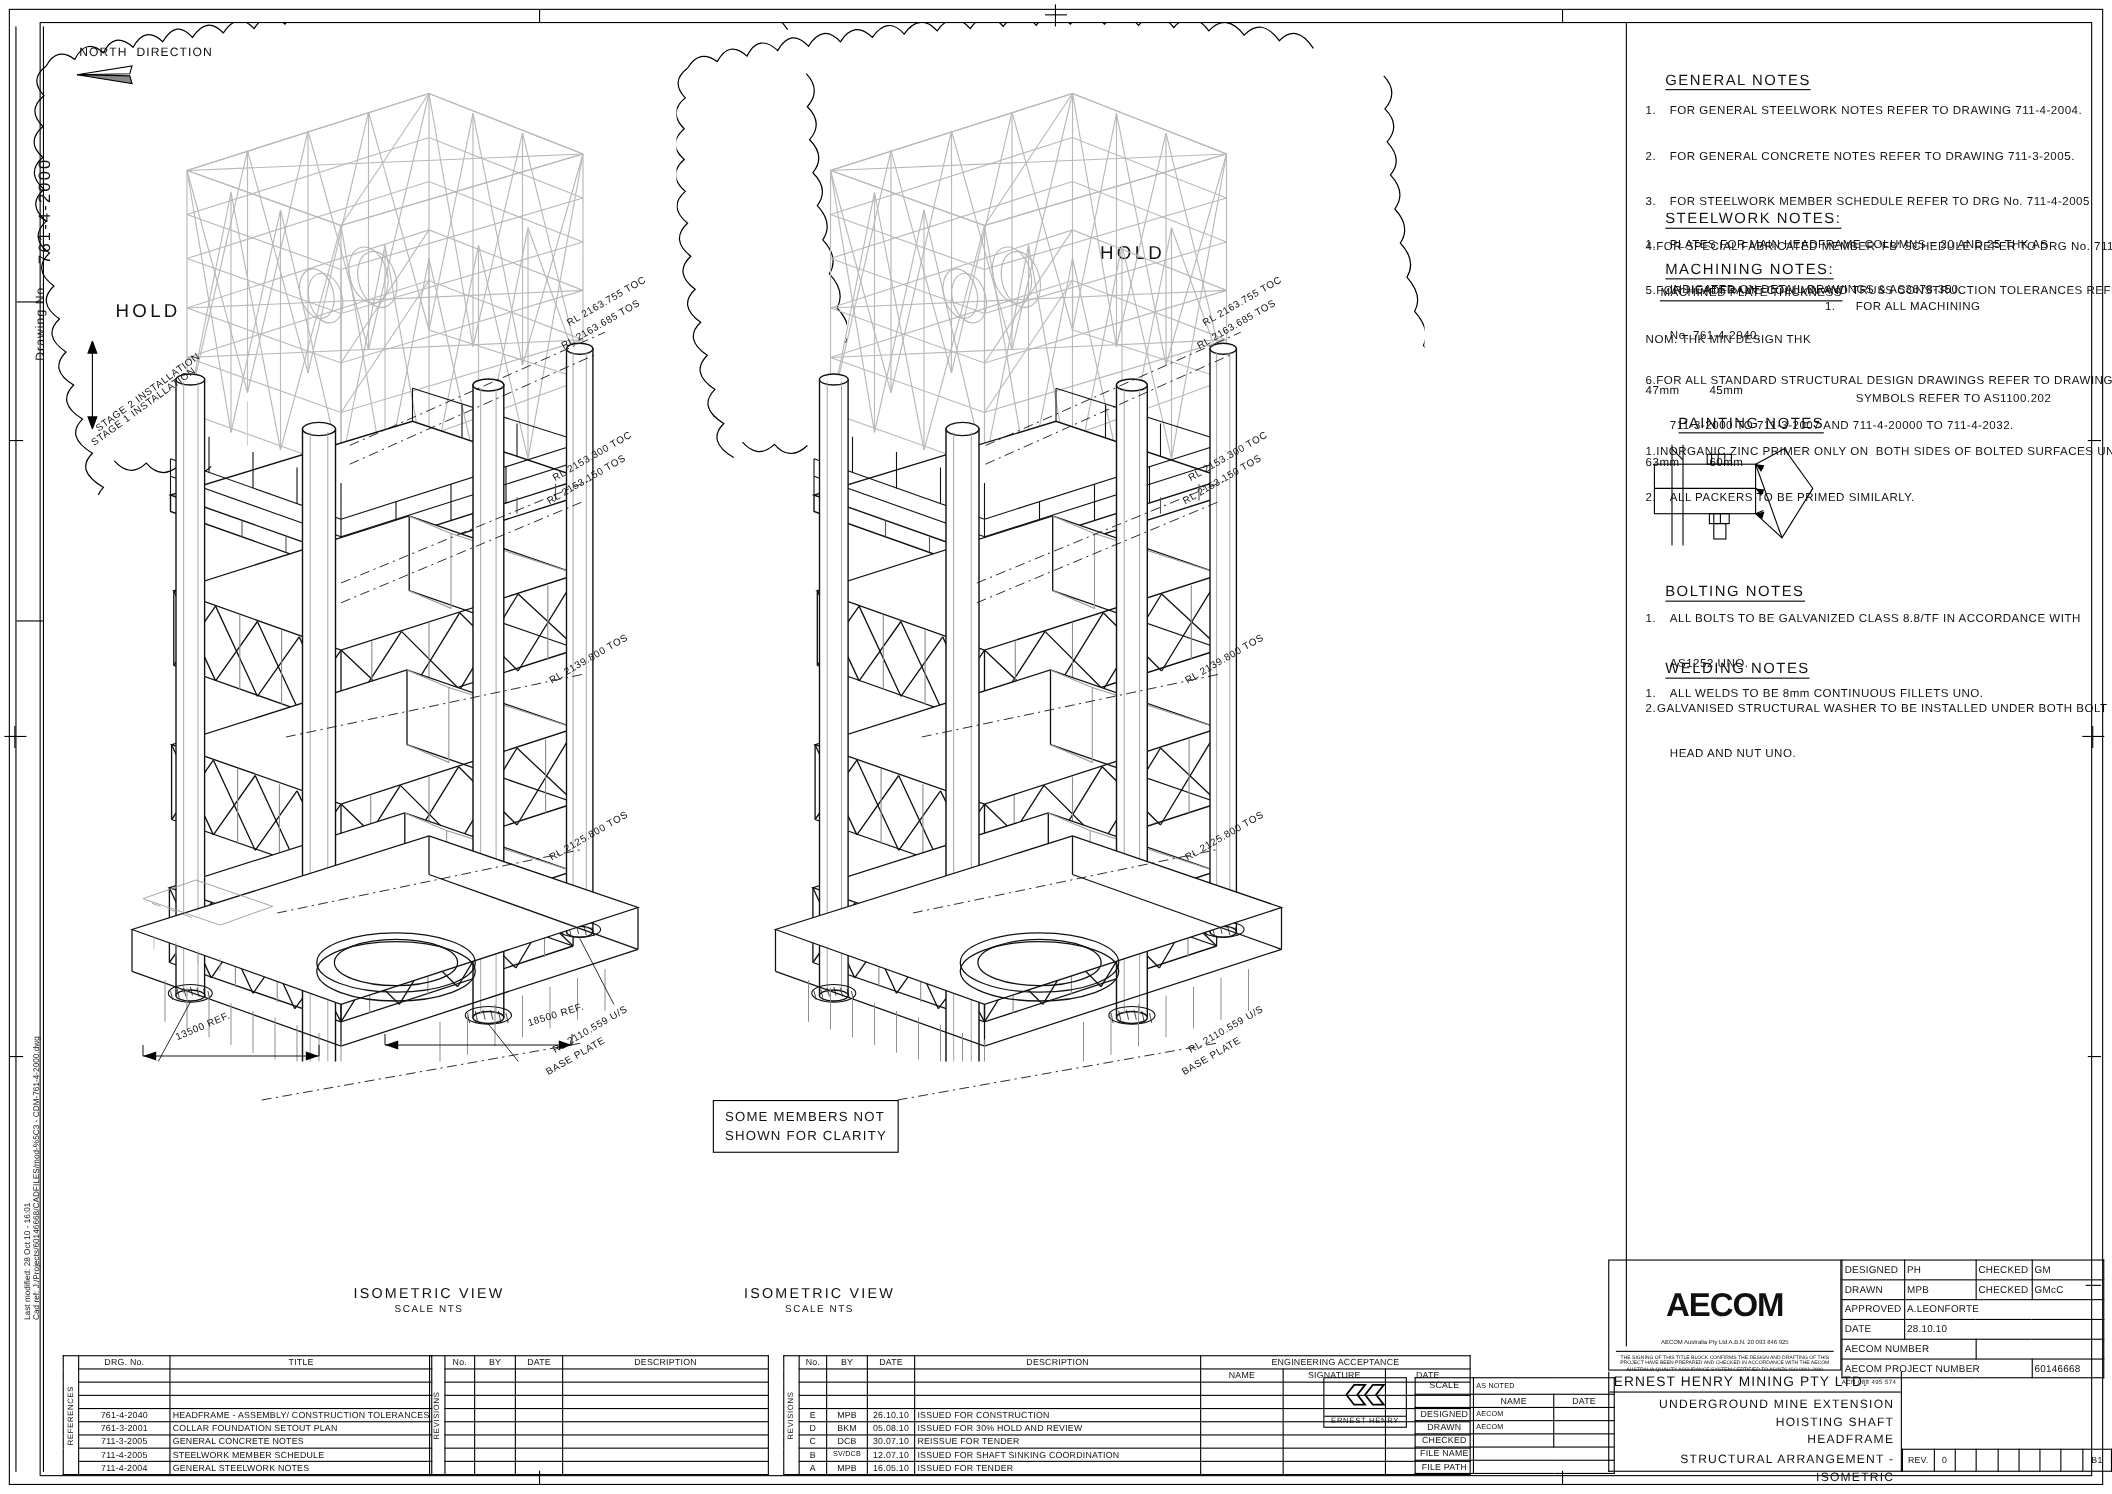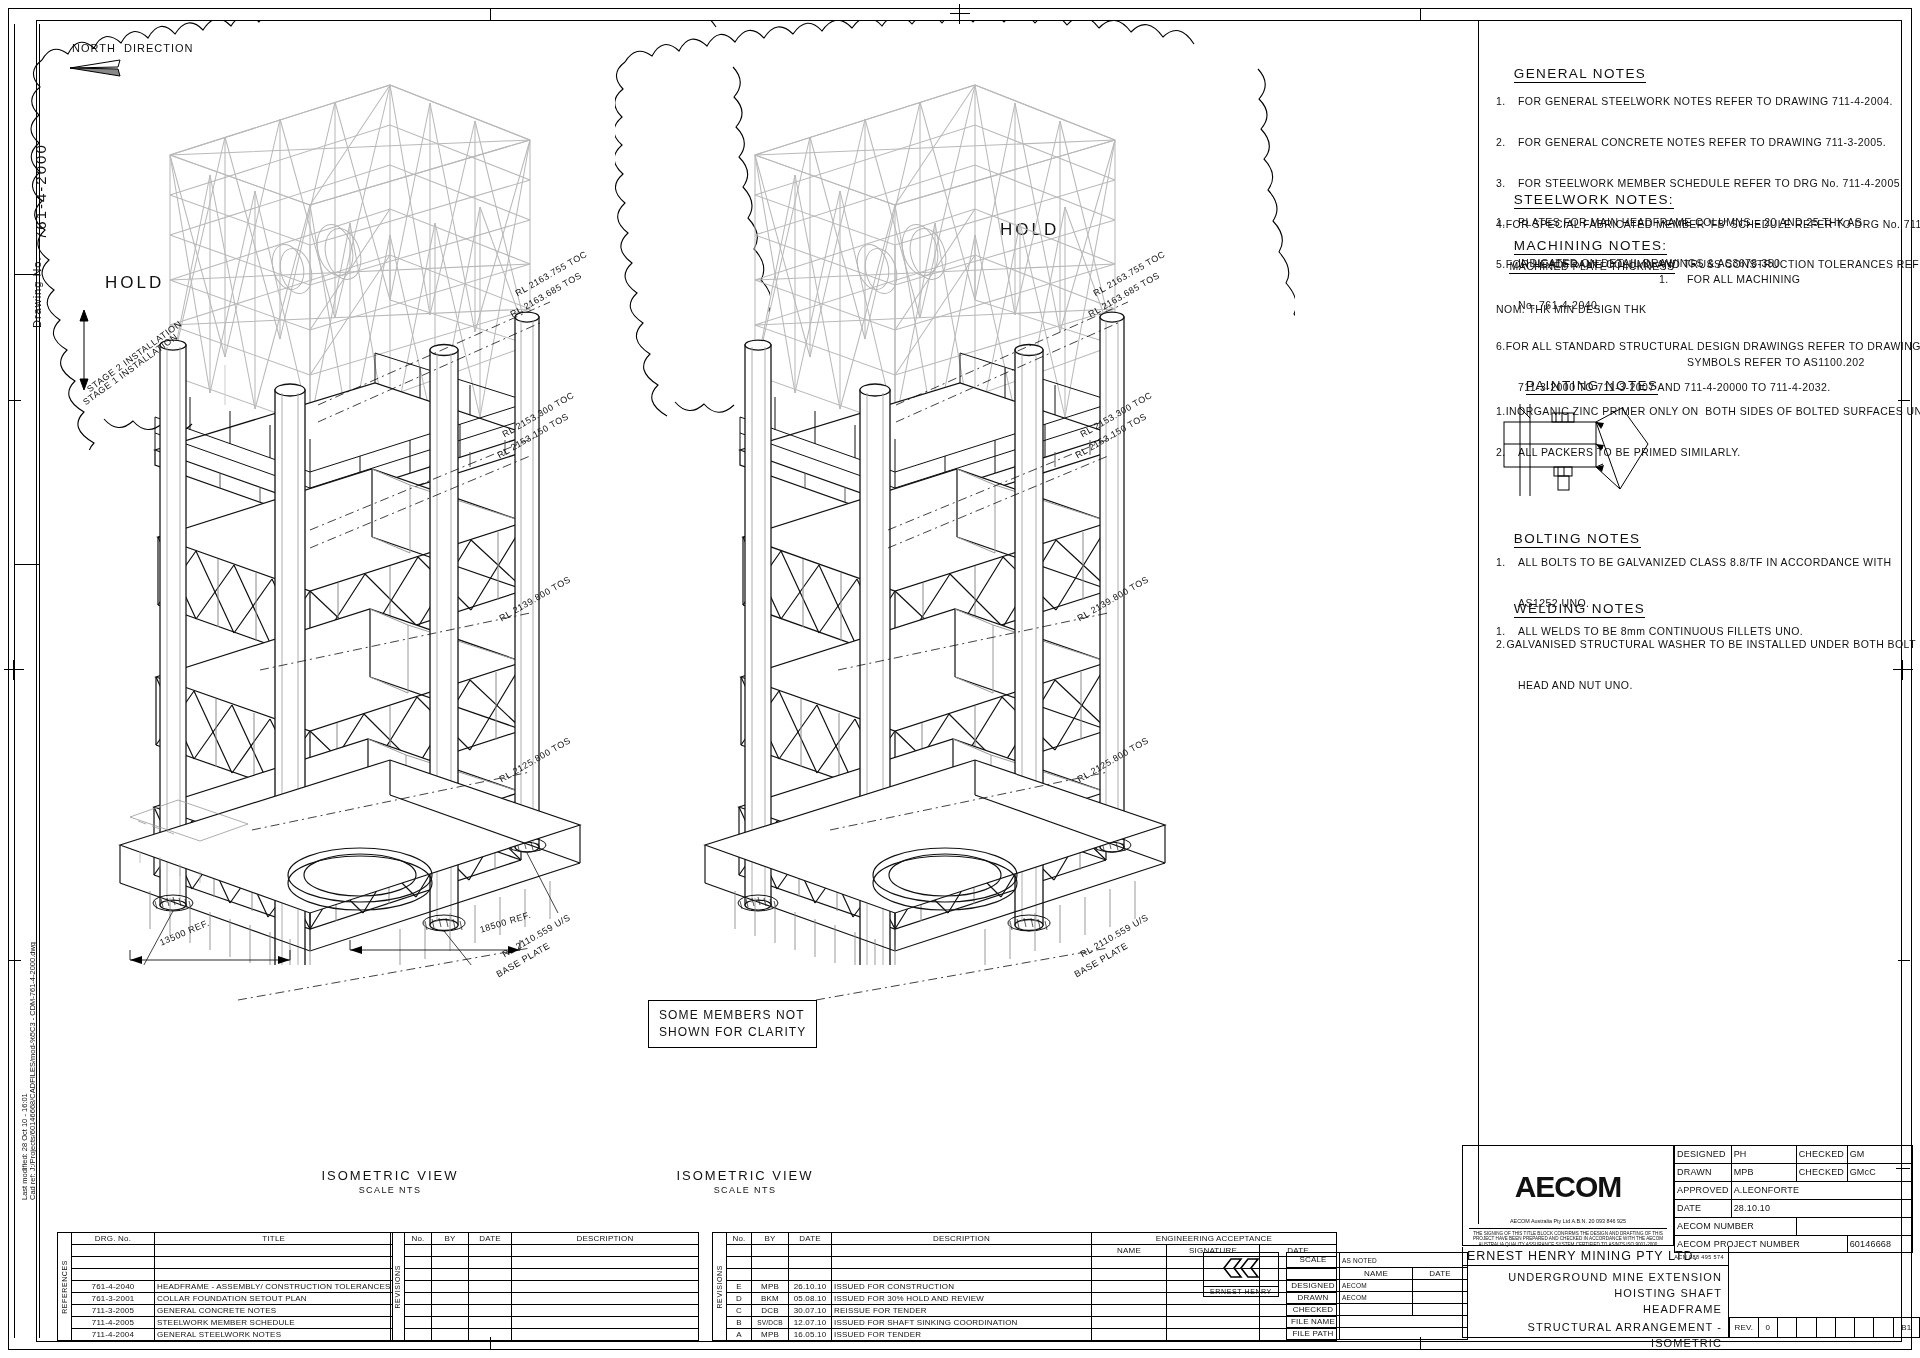--- a/index.html
+++ b/index.html
@@ -114,20 +114,24 @@
   </div>
   <div class="t note" style="left:1496px;top:246px;">
     <span style="border-bottom:1px solid #000;padding-bottom:1px;">MACHINED PLATE THICKNESS</span>
   </div>
   <div class="t note" style="left:1659px;top:246px;">
     <div style="display:flex;"><span style="width:28px;">1.</span><span>FOR ALL MACHINING</span></div>
     <div style="padding-left:28px;margin-top:42px;">SYMBOLS REFER TO AS1100.202</div>
   </div>
   <div class="t note" style="left:1496px;top:276px;">
     <div style="display:flex;"><span style="width:58px;">NOM. THK</span><span>MIN DESIGN THK</span></div>
+  </div>
+  <div class="t note" style="left:1496px;top:300px;line-height:22px;">
+    <div style="display:flex;"><span style="width:58px;">47mm</span><span>45mm</span></div>
+    <div style="display:flex;"><span style="width:58px;">63mm</span><span>60mm</span></div>
   </div>
 
   <div class="t" style="left:1508px;top:358px;">
     <span class="hdr">PAINTING NOTES</span>
   </div>
   <div class="t note" style="left:1496px;top:378px;width:420px;">
     <div style="display:flex;"><span style="width:22px;">1.</span><span>INORGANIC ZINC PRIMER ONLY ON  BOTH SIDES OF BOLTED SURFACES UNO.</span></div>
     <div style="display:flex;"><span style="width:22px;">2.</span><span>ALL PACKERS TO BE PRIMED SIMILARLY.</span></div>
   </div>
 

